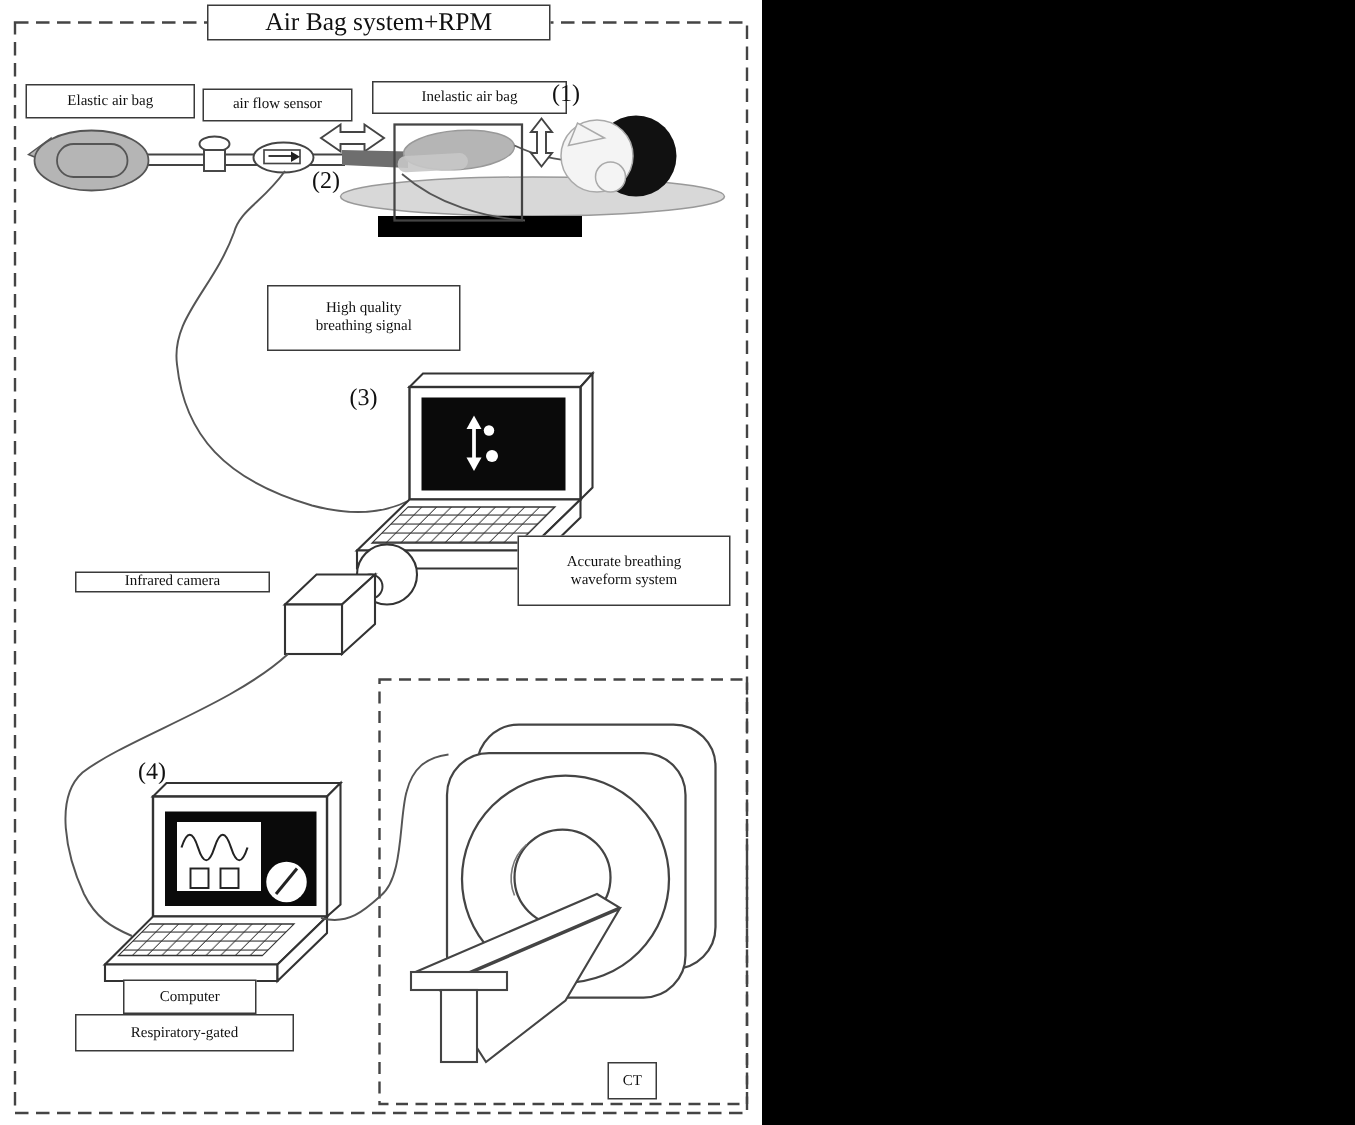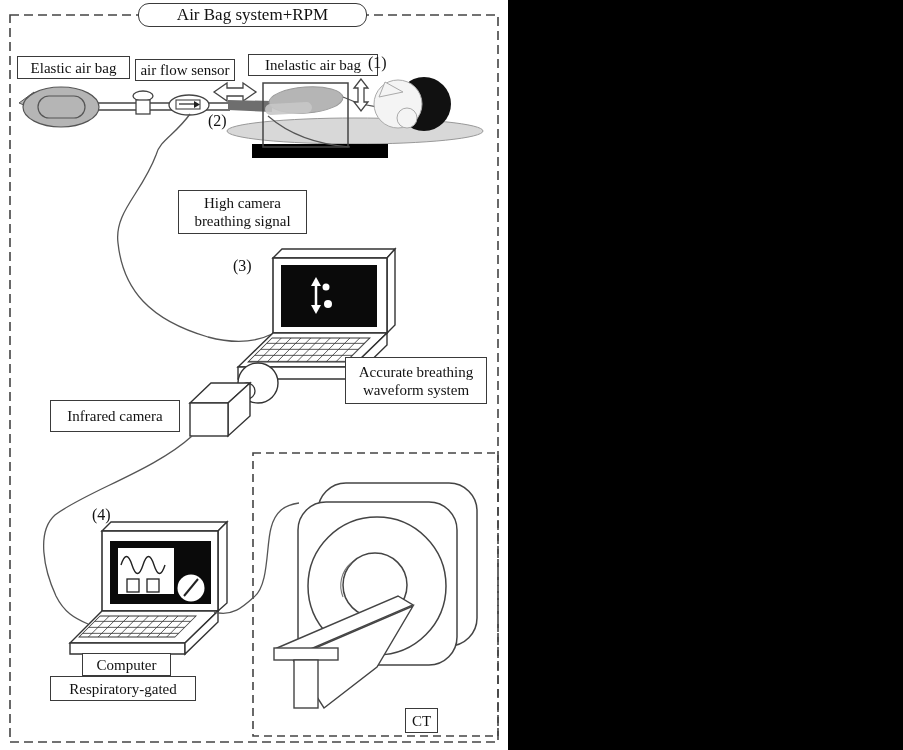--- a/index.html
+++ b/index.html
@@ -2,30 +2,30 @@
 <html><head>
 <meta charset="utf-8">
 <style>
   html,body{margin:0;padding:0;background:#000;}
   #stage{position:relative;width:903px;height:750px;background:#000;overflow:hidden;
          font-family:"Liberation Serif", serif;}
   #paper{position:absolute;left:0;top:0;width:508px;height:750px;background:#fff;}
   #art{position:absolute;left:0;top:0;z-index:1;}
   .lbl{position:absolute;z-index:3;background:#fff;border:1.4px solid #3a3a3a;
        box-sizing:border-box;display:flex;flex-direction:column;align-items:center;
-       justify-content:center;font-size:15px;color:#111;line-height:1.2;text-align:center;
+       justify-content:center;font-size:10px;color:#111;line-height:1.2;text-align:center;
        white-space:nowrap;}
   .mk{position:absolute;z-index:3;font-size:16px;color:#111;white-space:nowrap;}
-  #title-box{left:138px;top:3px;width:229px;height:24px;font-size:17px;border-radius:11px;}
+  #title-box{left:138px;top:3px;width:229px;height:24px;font-size:17px;}
   #lbl-elastic{left:17px;top:56px;width:113px;height:23px;}
   #lbl-airflow{left:135px;top:59px;width:100px;height:22px;}
   #lbl-inelastic{left:248px;top:54px;width:130px;height:22px;}
   #lbl-hq{left:178px;top:190px;width:129px;height:44px;}
   #lbl-abwd{left:345px;top:357px;width:142px;height:47px;}
-  #lbl-ir{left:50px;top:400px;width:130px;height:32px;}
+  #lbl-ir{left:50px;top:381px;width:130px;height:14px;}
   #lbl-computer{left:82px;top:653px;width:89px;height:23px;}
   #lbl-resp{left:50px;top:676px;width:146px;height:25px;}
   #lbl-ct{left:405px;top:708px;width:33px;height:25px;}
   #mk1{left:368px;top:54px;}
   #mk2{left:208px;top:112px;}
   #mk3{left:233px;top:257px;}
   #mk4{left:92px;top:506px;}
   #black-side{position:absolute;left:508px;top:0;width:395px;height:750px;background:#000;z-index:4;}
 </style>
 </head>
@@ -143,21 +143,21 @@
   <div class="lbl" id="lbl-elastic">
     <span>Elastic air bag</span>
   </div>
   <div class="lbl" id="lbl-airflow">
     <span>air flow sensor</span>
   </div>
   <div class="lbl" id="lbl-inelastic">
     <span>Inelastic air bag</span>
   </div>
   <div class="lbl" id="lbl-hq">
-    <span>High camera</span>
+    <span>High quality</span>
     <span>breathing signal</span>
   </div>
   <div class="lbl" id="lbl-abwd">
     <span>Accurate breathing</span>
     <span>waveform system</span>
   </div>
   <div class="lbl" id="lbl-ir">
     <span>Infrared camera</span>
   </div>
   <div class="lbl" id="lbl-computer">

